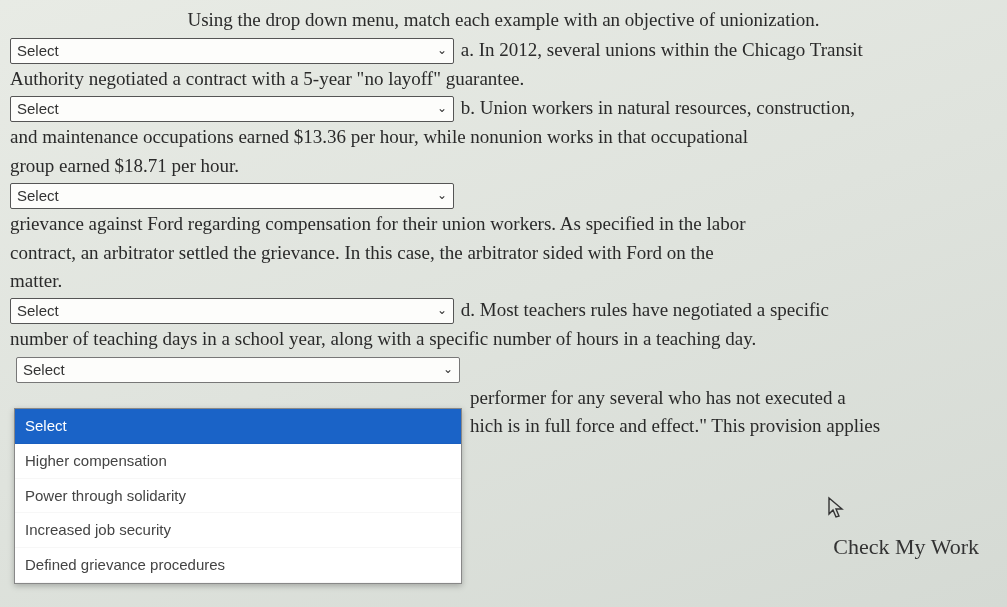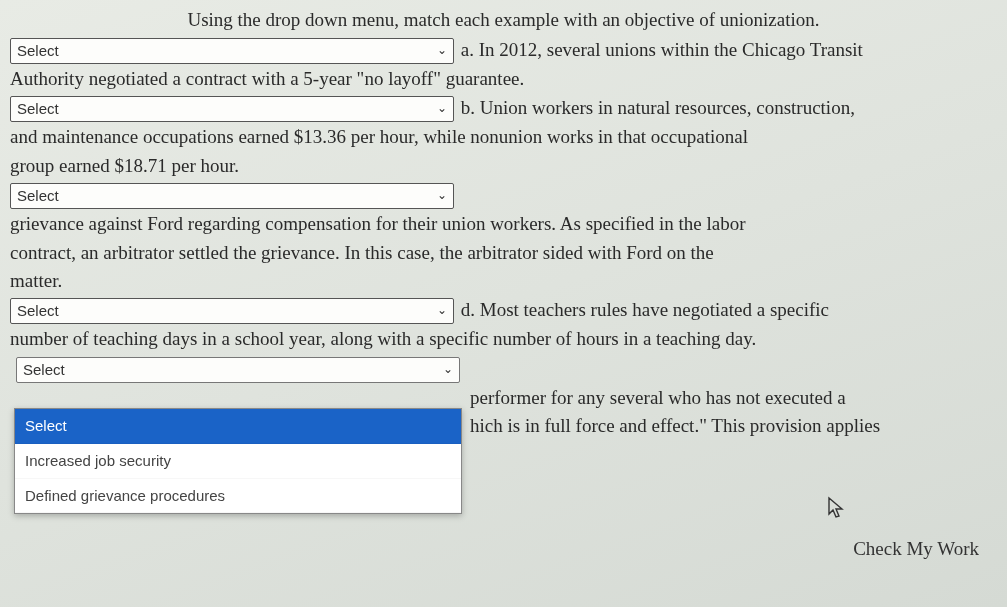--- a/index.html
+++ b/index.html
@@ -68,21 +68,21 @@
     }
     .dropdown-item.highlight {
       background: #1a63c7;
       color: #ffffff;
     }
     .footer {
       position: absolute;
       right: 28px;
       bottom: 44px;
       font-family: Georgia, serif;
-      font-size: 19px;
+      font-size: 22px;
       color: #333;
     }
     .cursor {
       position: absolute;
       right: 160px;
       bottom: 78px;
       font-size: 22px;
       color: #333;
       pointer-events: none;
     }
@@ -134,20 +134,22 @@
   <span class="select-box open">
     <span>Select</span>
     <span class="chev">⌄</span>
   </span>
 </div>
 <div class="line" style="padding-left:460px;">performer for any several who has not executed a</div>
 <div class="line" style="padding-left:460px;">hich is in full force and effect." This provision applies</div>
 
 <div class="dropdown">
   <div class="dropdown-item highlight">Select</div>
+  <div class="dropdown-item">Higher compensation</div>
+  <div class="dropdown-item">Power through solidarity</div>
   <div class="dropdown-item">Increased job security</div>
   <div class="dropdown-item">Defined grievance procedures</div>
 </div>
 
 <div class="cursor">
   <svg width="20" height="24" viewBox="0 0 20 24">
       <path d="M2 2 L2 18 L6 14 L9 21 L12 20 L9 13 L15 13 Z" fill="none" stroke="#333" stroke-width="1.4"></path>
     </svg>
 </div>
 

